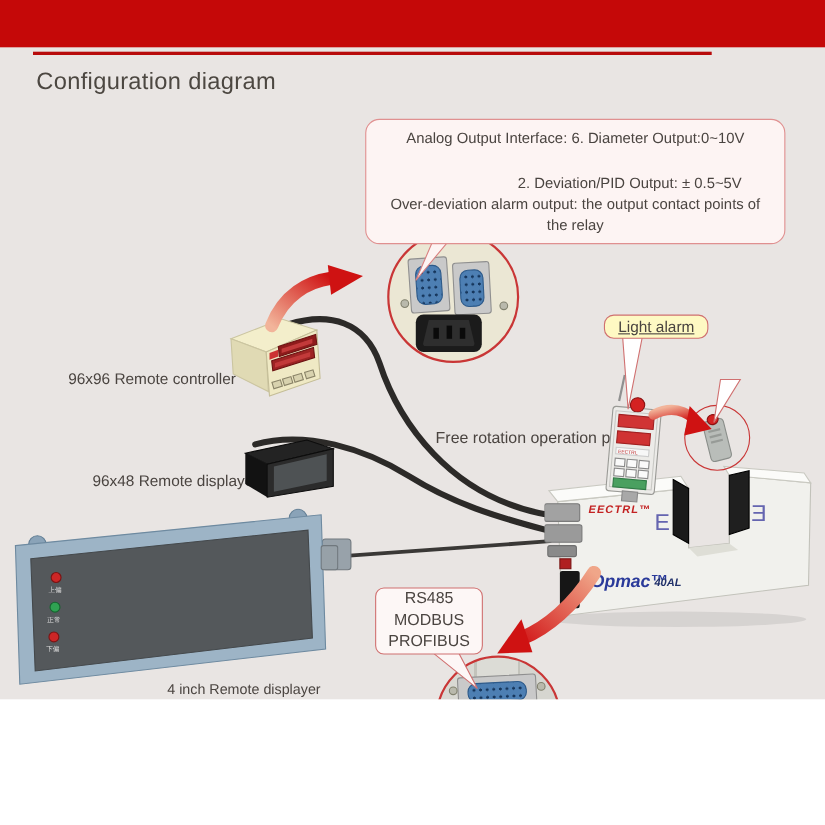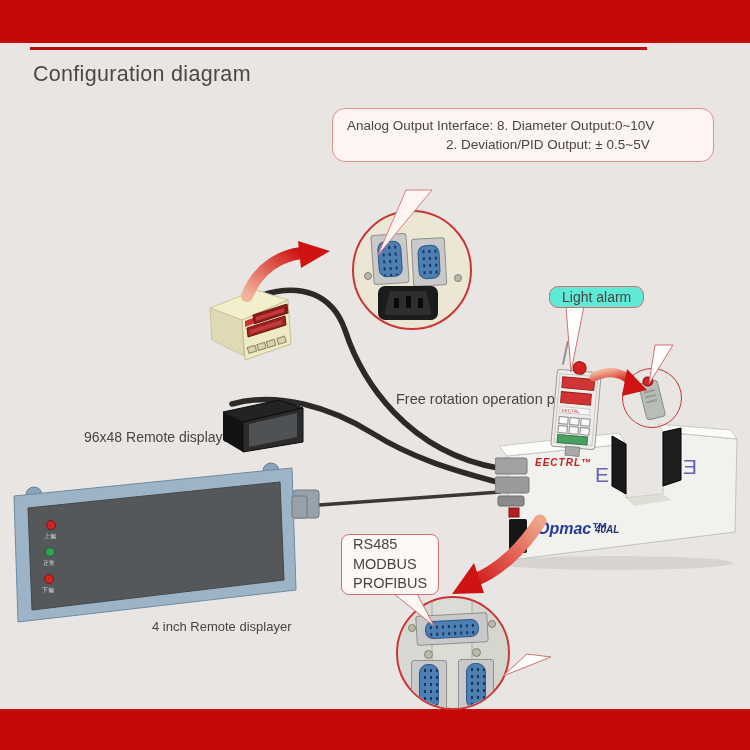--- a/index.html
+++ b/index.html
@@ -1,27 +1,27 @@
 <!DOCTYPE html>
 <html><head>
 <meta charset="utf-8">
 <style>
   html,body{margin:0;padding:0;}
   body{font-family:"Liberation Sans",sans-serif;}
-  .scene{position:relative;width:750px;height:750px;background:#e9e5e3;overflow:hidden;}
+  .scene{position:relative;width:750px;height:636px;background:#e9e5e3;overflow:hidden;text-align:center;}
   .abs{position:absolute;}
   .bar{left:0;width:750px;background:#c50808;}
   .redline{background:#b80b0b;height:3px;}
   .title{color:#4c4741;font-size:21.5px;letter-spacing:.3px;}
   .plainlabel{color:#4a4440;font-size:14px;white-space:nowrap;}
-  .callout{background:#5eead4;border:1.5px solid #d07070;border-radius:9px;
-           color:#4a4440;font-size:14px;padding:2px 12px;white-space:nowrap;z-index:40;}
+  .callout{background:#fef9c3;border:1.5px solid #d07070;border-radius:9px;
+           color:#4a4440;font-size:14px;padding:2px 12px;white-space:nowrap;z-index:40;text-decoration:underline;}
   .notebox{background:#fdf4f3;border:1.5px solid #e09090;border-radius:13px;
            color:#4a4440;font-size:13.5px;line-height:19px;padding:7px 14px;z-index:40;}
-  .notebox .indent{margin-left:99px;}
+  .notebox .indent{margin-left:99px;margin-top:22px;}
   .rsbox{background:#fdf7f6;border:1.5px solid #d07070;border-radius:8px;
          color:#4a4440;font-size:14.5px;line-height:1.35;padding:0 11px;z-index:40;}
   .circlephoto{border-radius:50%;border:2px solid #c93636;overflow:hidden;z-index:20;}
   .topcircle{background:#ebe7d4;}
   .botcircle{background:linear-gradient(90deg,#d9d9d3 0 30%,#c3c3bb 30% 32%,#dcdcd6 32% 66%,#c3c3bb 66% 68%,#d6d6d0 68% 100%);}
   .dsub{background:#c9c9c9;border:1px solid #8f8f8f;border-radius:3px;display:flex;align-items:center;justify-content:center;}
   .dsub .blue{background:#4d7fb3;border:1px solid #2d5a8a;
         background-image:radial-gradient(#16365c 1px,rgba(0,0,0,0) 1.3px);background-size:6px 7px;background-position:2px 2px;}
   .screw{background:#b9b9ac;border:1px solid #82826f;border-radius:50%;}
   .ledlabel{color:#e0e0e0;font-size:6px;line-height:6px;}
@@ -73,20 +73,21 @@
       <polygon points="47,46 85,34 86,43 48,55" fill="#9e2424" stroke="#6d1212"></polygon>
       <polygon points="50,48 82,38 82,42 50,52" fill="#c23a3a"></polygon>
       <g transform="rotate(-17 66 62)">
         <rect x="47" y="60" width="8" height="6" fill="#d8d2ae" stroke="#8a8468"></rect>
         <rect x="57" y="60" width="8" height="6" fill="#d8d2ae" stroke="#8a8468"></rect>
         <rect x="67" y="60" width="8" height="6" fill="#d8d2ae" stroke="#8a8468"></rect>
         <rect x="78" y="60" width="8" height="6" fill="#d8d2ae" stroke="#8a8468"></rect>
       </g>
     </svg>
   </div>
+  <div class="abs plainlabel" style="left:62px;top:336px;">96x96 Remote controller</div>
 
   <div class="abs" style="left:215px;top:396px;width:92px;height:62px;z-index:10;">
     <svg width="92" height="62" viewBox="0 0 92 62">
       <polygon points="8,16 64,4 88,12 28,26" fill="#232323" stroke="#0c0c0c"></polygon>
       <polygon points="8,16 28,26 28,56 8,44" fill="#121212"></polygon>
       <polygon points="28,26 88,12 88,46 28,56" fill="#2b2b2b" stroke="#0c0c0c"></polygon>
       <polygon points="34,28 82,17 82,41 34,51" fill="#4e5254"></polygon>
     </svg>
   </div>
   <div class="abs plainlabel" style="left:84px;top:429px;">96x48 Remote displayer</div>
@@ -201,22 +202,23 @@
     <path d="M540,521 C521,551 497,571 475,580" fill="none" stroke="url(#g3)" stroke-width="13" stroke-linecap="round"></path>
     <polygon points="474,563 452,594 484,593" fill="#cf1212"></polygon>
     <polygon points="406,190 432,190 378,255" fill="#fdf4f3" stroke="#d98080"></polygon>
     <polygon points="566,306 584,306 571,372" fill="#ffffff" stroke="#d07070"></polygon>
     <polygon points="655,345 673,345 649,384" fill="#ffffff" stroke="#d07070"></polygon>
     <polygon points="388,589 412,584 434,626" fill="#fdf7f6" stroke="#d07070"></polygon>
     <polygon points="527,654 551,657 503,676" fill="#ffffff" stroke="#d07070"></polygon>
   </svg>
 
   <div class="abs notebox" style="left:332px;top:108px;width:352px;">
-    <div>Analog Output Interface: 8. Diameter Output:0~10V</div>
+    <div>Analog Output Interface: 6. Diameter Output:0~10V</div>
     <div class="indent">2. Deviation/PID Output: ± 0.5~5V</div>
+    <div>Over-deviation alarm output: the output contact points of the relay</div>
   </div>
 
   <div class="abs callout" style="left:549px;top:286px;">Light alarm</div>
 
   <div class="abs rsbox" style="left:341px;top:534px;">
     <div>RS485</div>
     <div>MODBUS</div>
     <div>PROFIBUS</div>
   </div>
 

